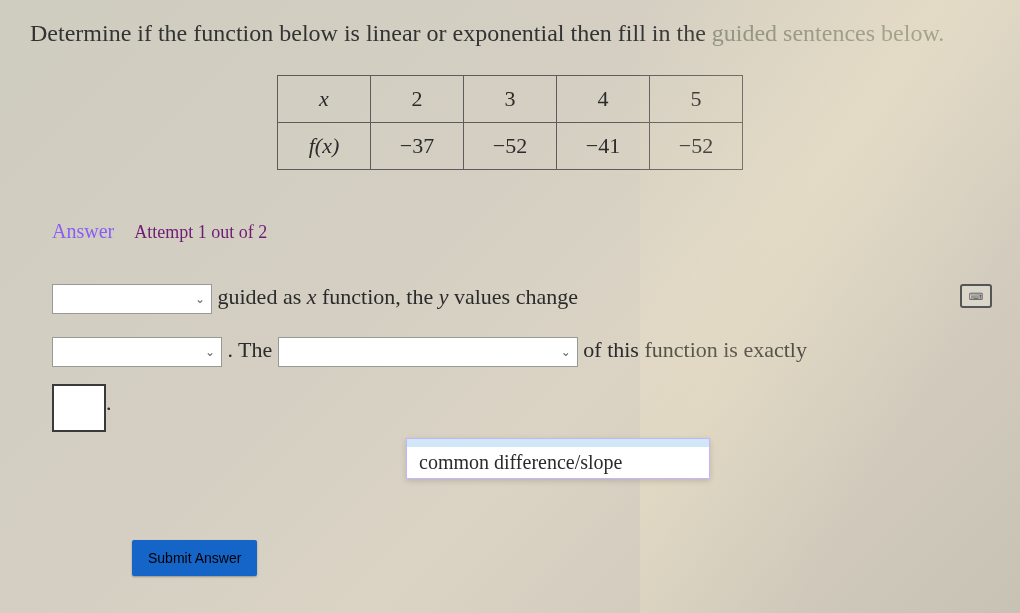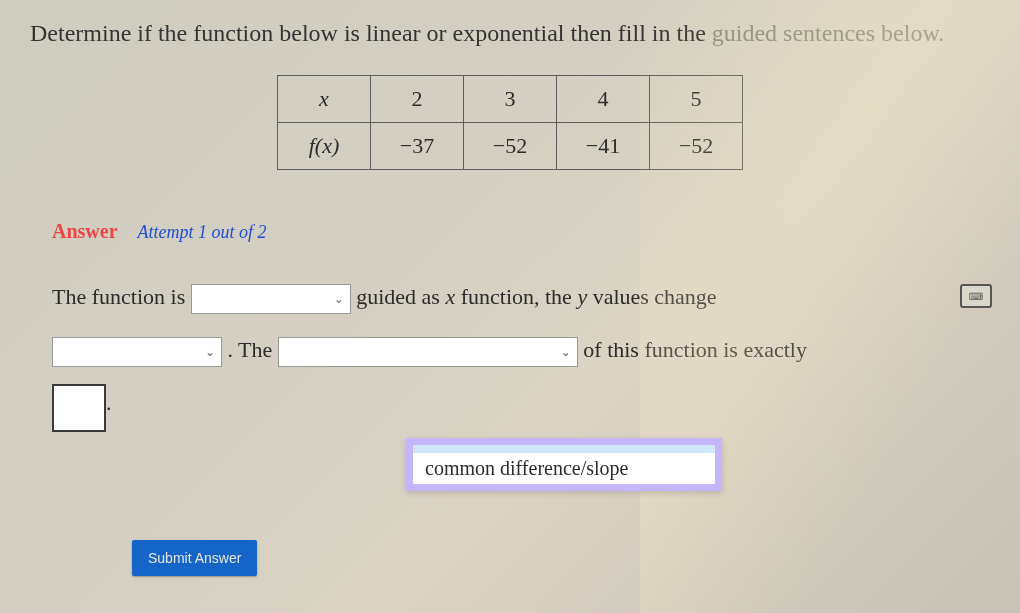--- a/index.html
+++ b/index.html
@@ -36,22 +36,22 @@
     text-align: center;
     font-size: 22px;
     vertical-align: middle;
   }
   .data-table td.header { font-style: italic; }
   .math-i { font-style: italic; }
   .answer-row {
     padding: 40px 30px 0 52px;
     font-size: 20px;
   }
-  .answer-row .bold { font-weight: bold; color:#ef4444;}
-  .answer-row .attempt { color: #1d4ed8; font-size: 18px; font-style: italic; }
+  .answer-row .bold { font-weight: normal; color:#8b5cf6;}
+  .answer-row .attempt { color: #701a75; font-size: 18px; }
   .keyboard-icon {
     position: absolute;
     right: 28px;
     top: 284px;
     width: 28px; height: 20px;
     border: 2px solid #555;
     border-radius: 3px;
     display:flex; align-items:center; justify-content:center;
     font-size:10px; color:#555;
     cursor:pointer;
@@ -87,40 +87,40 @@
     border: 2px solid #3a3a3a;
     background: #fff;
     box-sizing: border-box;
     margin-top:6px;
   }
   .dropdown-open {
     position: absolute;
     left: 406px;
     top: 438px;
     width: 302px;
-    border: 7px solid #c4b5fd;
+    border: 1px solid #c4b5fd;
     background: #fff;
     box-shadow: 0 2px 6px rgba(0,0,0,0.15);
     font-size: 20px;
     z-index: 5;
   }
   .dropdown-open .hl {
     background: #cfe7f6;
     height: 8px;
   }
   .dropdown-open .opt {
     padding: 4px 12px;
     cursor: pointer;
   }
   .submit-btn {
     position: absolute;
     left: 132px;
     top: 540px;
     background: #1565c8;
-    color: #e5e5e5;
+    color: #000000;
     font-family: Arial, sans-serif;
     font-size: 14px;
     padding: 10px 16px;
     border: none;
     border-radius: 2px;
     cursor: pointer;
     box-shadow: 0 1px 2px rgba(0,0,0,0.3);
   }
   .period { font-size:22px; }
 </style>
@@ -154,21 +154,20 @@
 
 <div class="answer-row">
   <span class="bold">Answer</span>
   &nbsp;&nbsp;
   <span class="attempt">Attempt 1 out of 2</span>
 </div>
 
 <div class="keyboard-icon">⌨</div>
 
 <div class="sentence-area">
-  <span>The function is</span>
   <span class="drop w1"><span class="chev">⌄</span></span>
   <span>guided as </span><span class="math-i">x</span><span> function, the </span><span class="math-i">y</span><span> values change</span>
   <br>
   <span class="drop w2"><span class="chev">⌄</span></span>
   <span>. The</span>
   <span class="drop w3"><span class="chev">⌄</span></span>
   <span>of this function is exactly</span>
   <br>
   <span class="num-input"></span><span class="period">.</span>
 </div>

